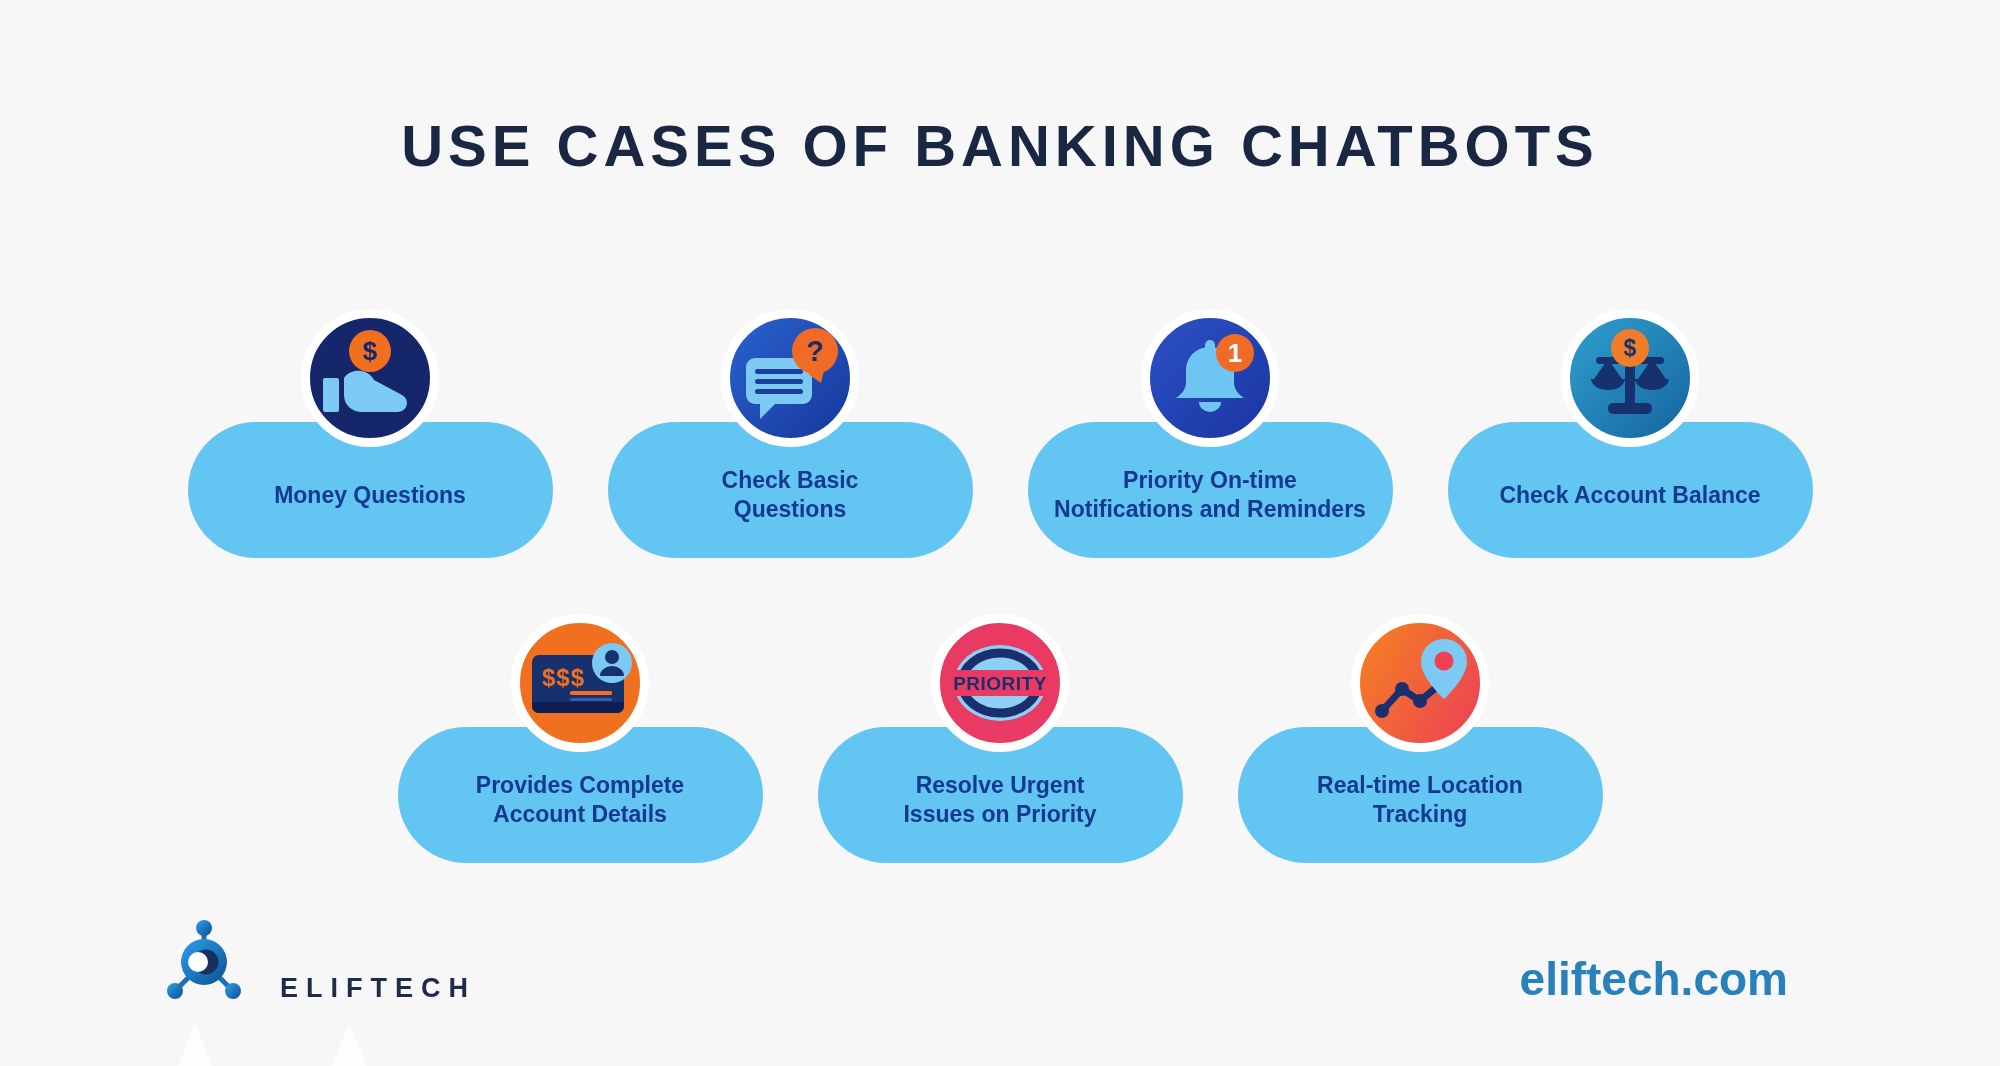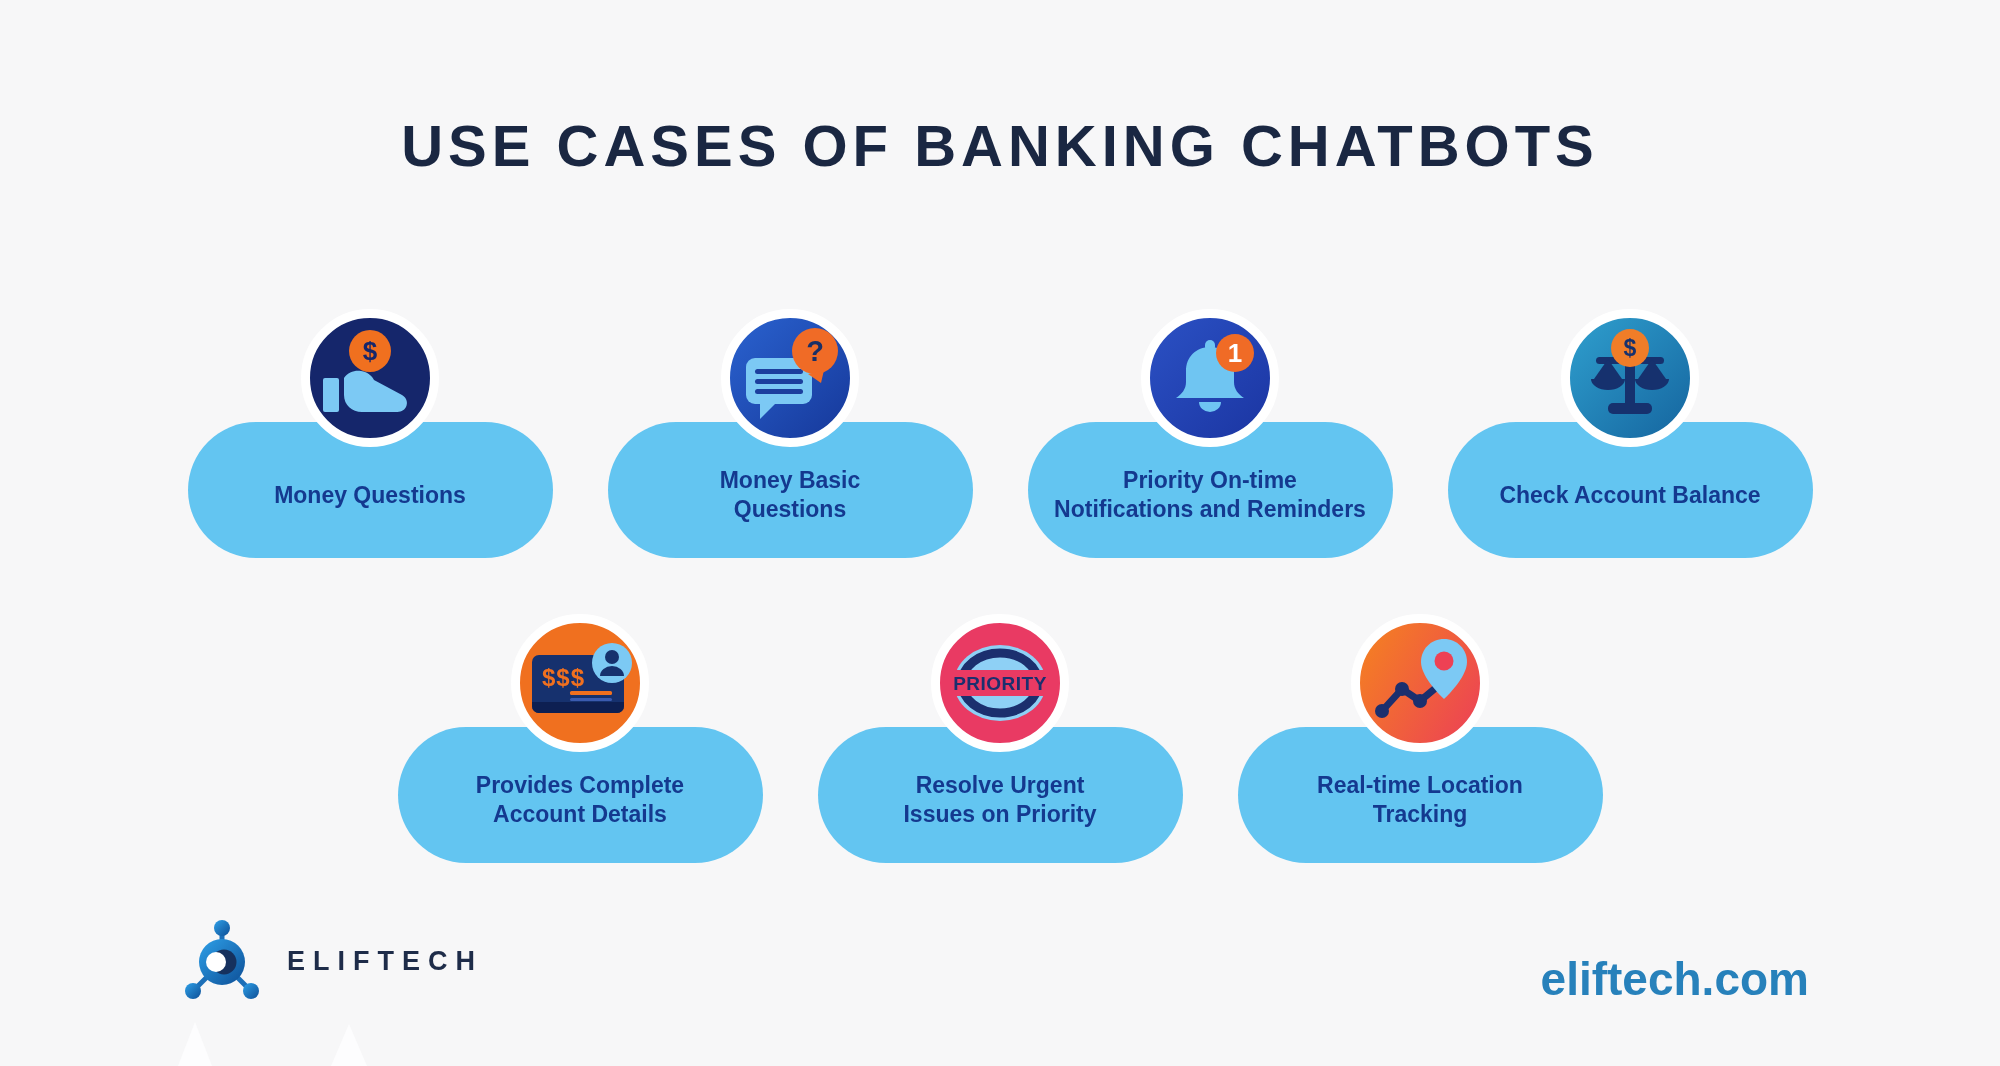--- a/index.html
+++ b/index.html
@@ -31,26 +31,26 @@
     display:flex;align-items:center;justify-content:center;
     box-sizing:border-box;padding:14px 8px 4px 8px;
   }
   .pill-label{
     font-size:23px;font-weight:700;color:#14398f;
     line-height:1.26;text-align:center;white-space:pre-line;
   }
   
   svg text{font-family:"Liberation Sans",sans-serif;font-weight:700;}
   
-  .logo{position:absolute;left:183px;top:918px;display:flex;align-items:center;gap:24px;}
+  .logo{position:absolute;left:165px;top:918px;display:flex;align-items:flex-end;gap:35px;}
   .logo-text{
     font-size:27px;font-weight:600;letter-spacing:8px;color:#1e2c49;
   }
   .website{
-    position:absolute;right:191px;top:952px;
+    position:absolute;right:212px;top:952px;
     font-size:46px;font-weight:700;color:#2781bb;text-decoration:none;
   }
   .tri{position:absolute;bottom:0;width:0;height:0;}
   .tri1{left:178px;border-left:17px solid transparent;border-right:17px solid transparent;border-bottom:44px solid #fdfdfe;}
   .tri2{left:331px;border-left:18px solid transparent;border-right:18px solid transparent;border-bottom:42px solid #fdfdfe;}
 </style>
 </head>
 <body>
 
 <div class="canvas">
@@ -80,21 +80,21 @@
           <path d="M30 84 l0 17 l17 -17 z" fill="#7cc9f4"></path>
           <rect x="25" y="51" width="48" height="5" rx="2.5" fill="#1c3f9e"></rect>
           <rect x="25" y="61" width="48" height="5" rx="2.5" fill="#1c3f9e"></rect>
           <rect x="25" y="71" width="48" height="5" rx="2.5" fill="#1c3f9e"></rect>
           <circle cx="85" cy="33" r="23" fill="#f06b26"></circle>
           <path d="M94 52 l-3 13 l-13 -9 z" fill="#f06b26"></path>
           <text x="85" y="43" font-size="29" fill="#1a2f66" text-anchor="middle">?</text>
         </svg>
       </div>
       <div class="pill">
-        <span class="pill-label">Money Basic
+        <span class="pill-label">Check Basic
 Questions</span>
       </div>
     </div>
 
     <div class="card">
       <div class="icon-circle" style="background: linear-gradient(135deg, rgb(43, 81, 196) 0%, rgb(27, 53, 162) 100%);">
         <svg width="120" height="120" viewBox="0 0 120 120">
           <rect x="55" y="22" width="10" height="12" rx="5" fill="#6fc5f2"></rect>
           <path d="M60 29 c-14 0 -24 10 -24 24 v11 c0 7 -4 12 -10 16 h68 c-6 -4 -10 -9 -10 -16 v-11 c0 -14 -10 -24 -24 -24 z" fill="#6fc5f2"></path>
           <path d="M49 84 a11 10 0 0 0 22 0 z" fill="#6fc5f2"></path>

